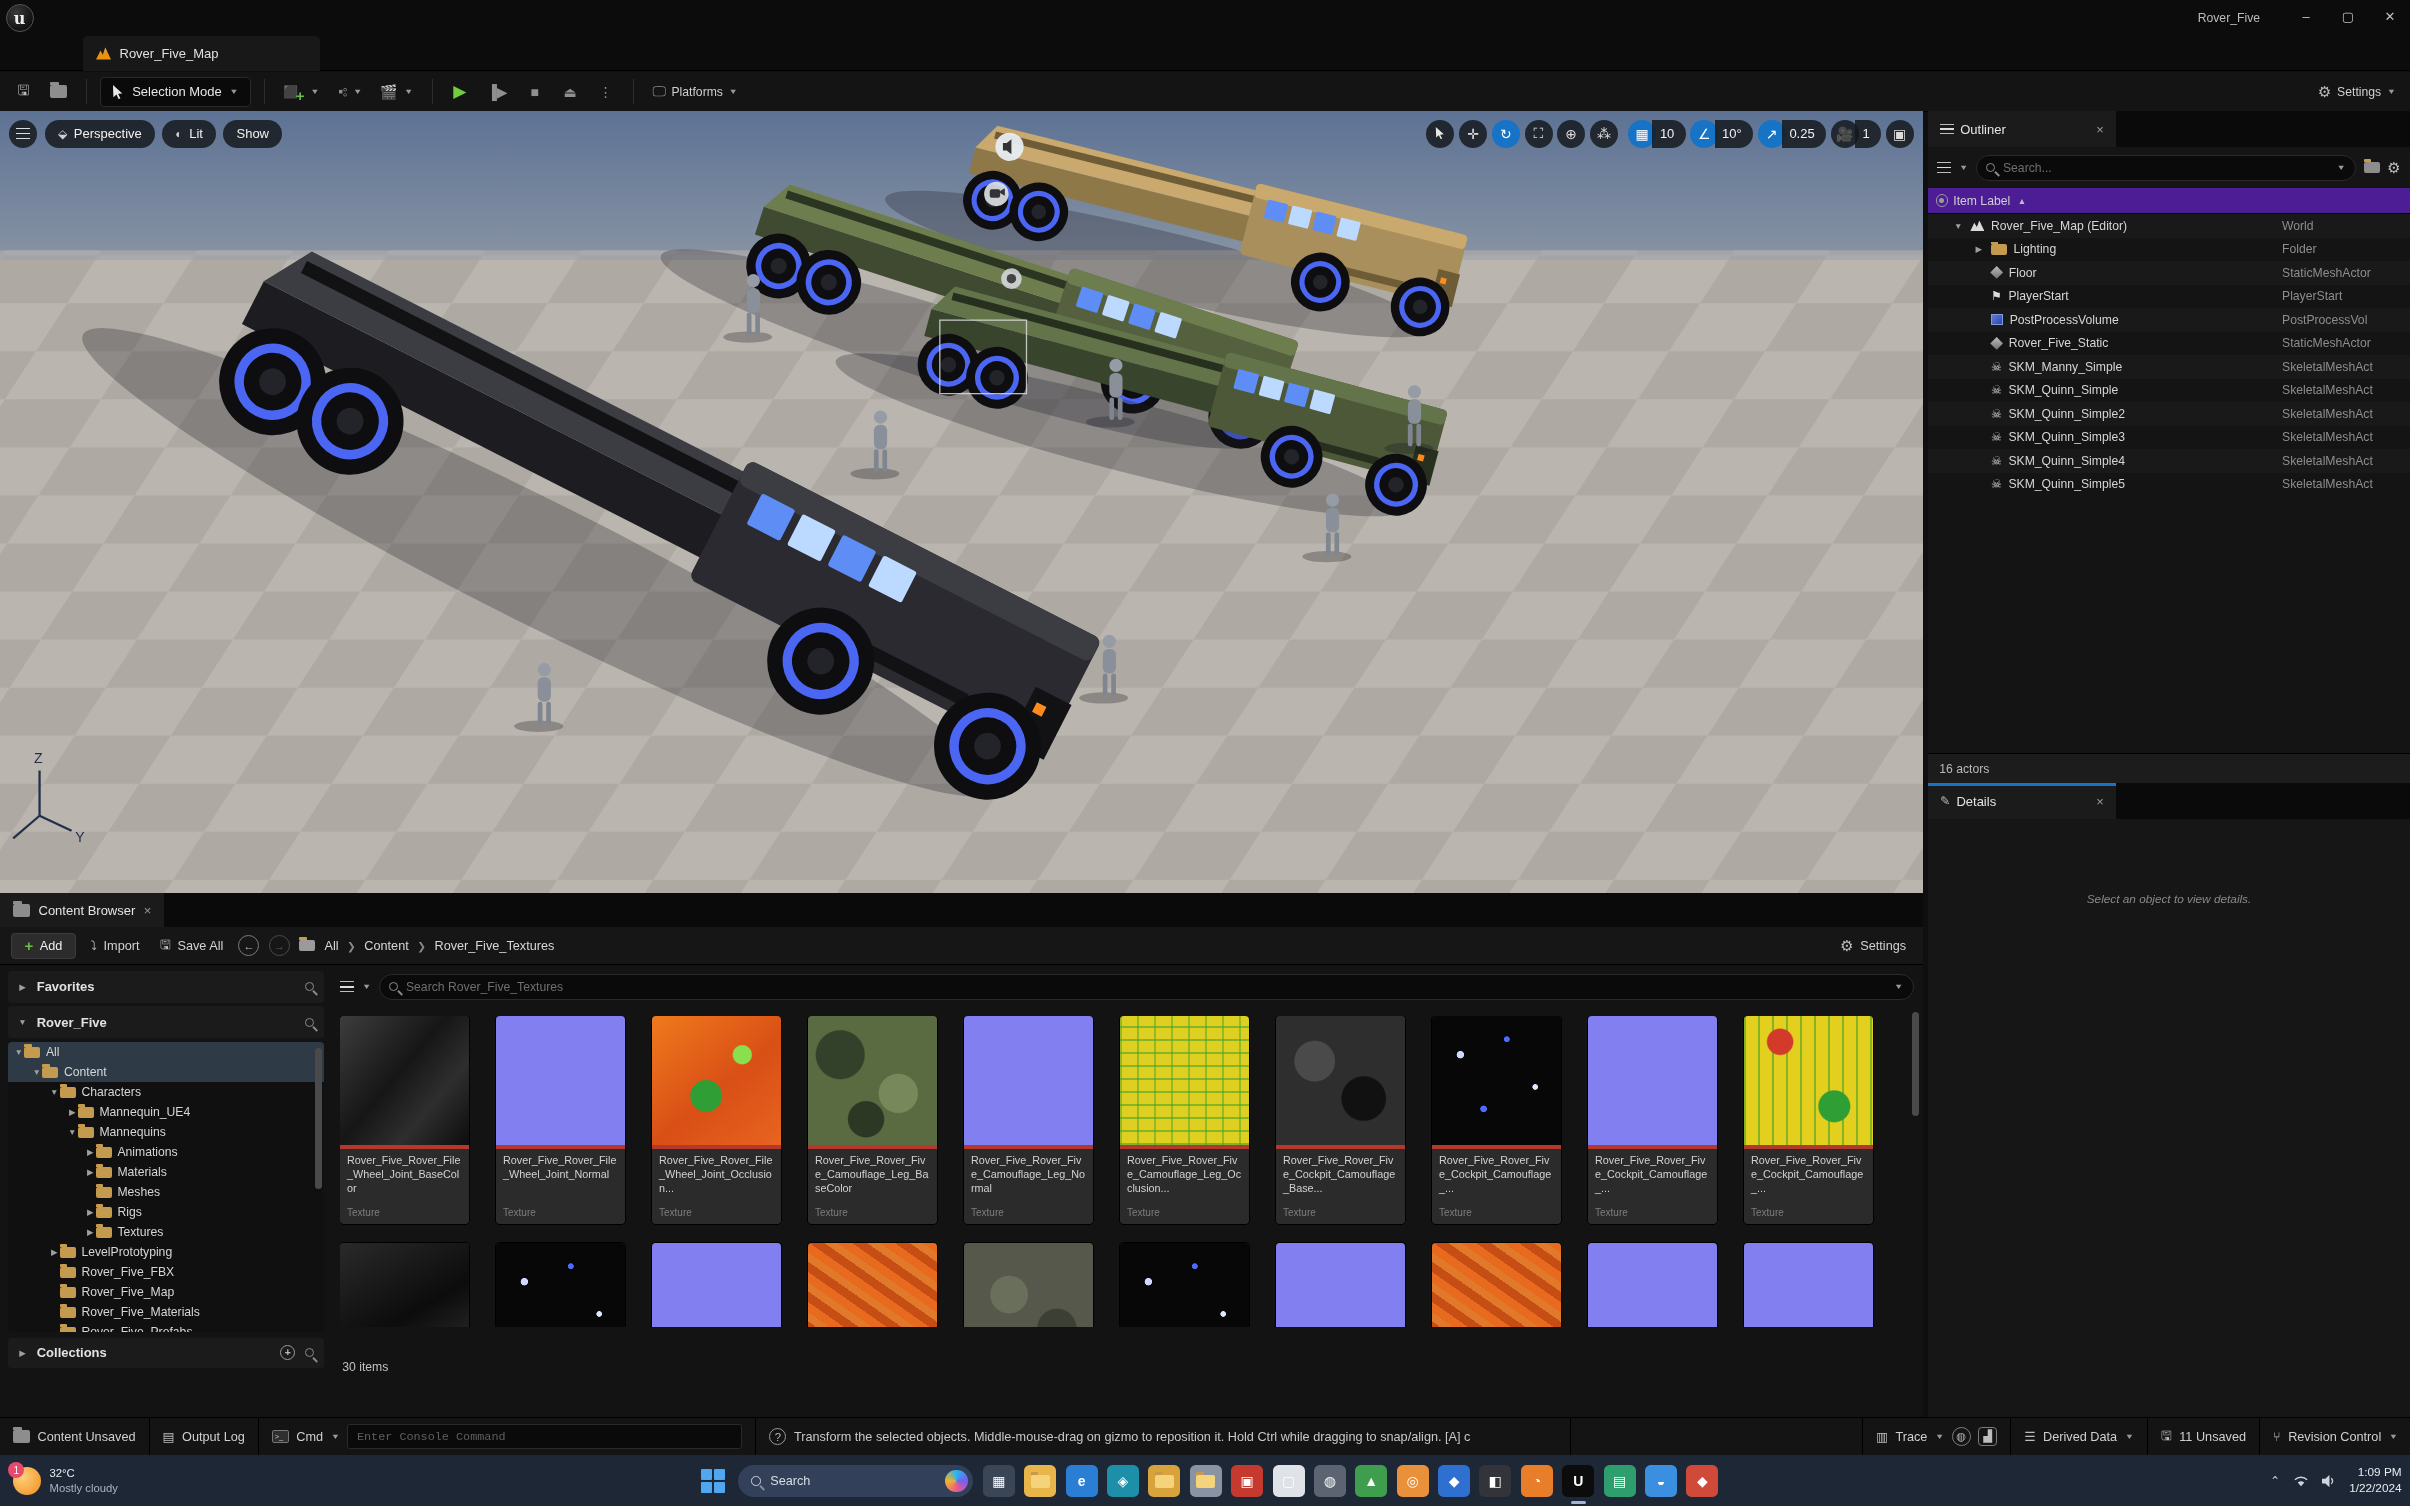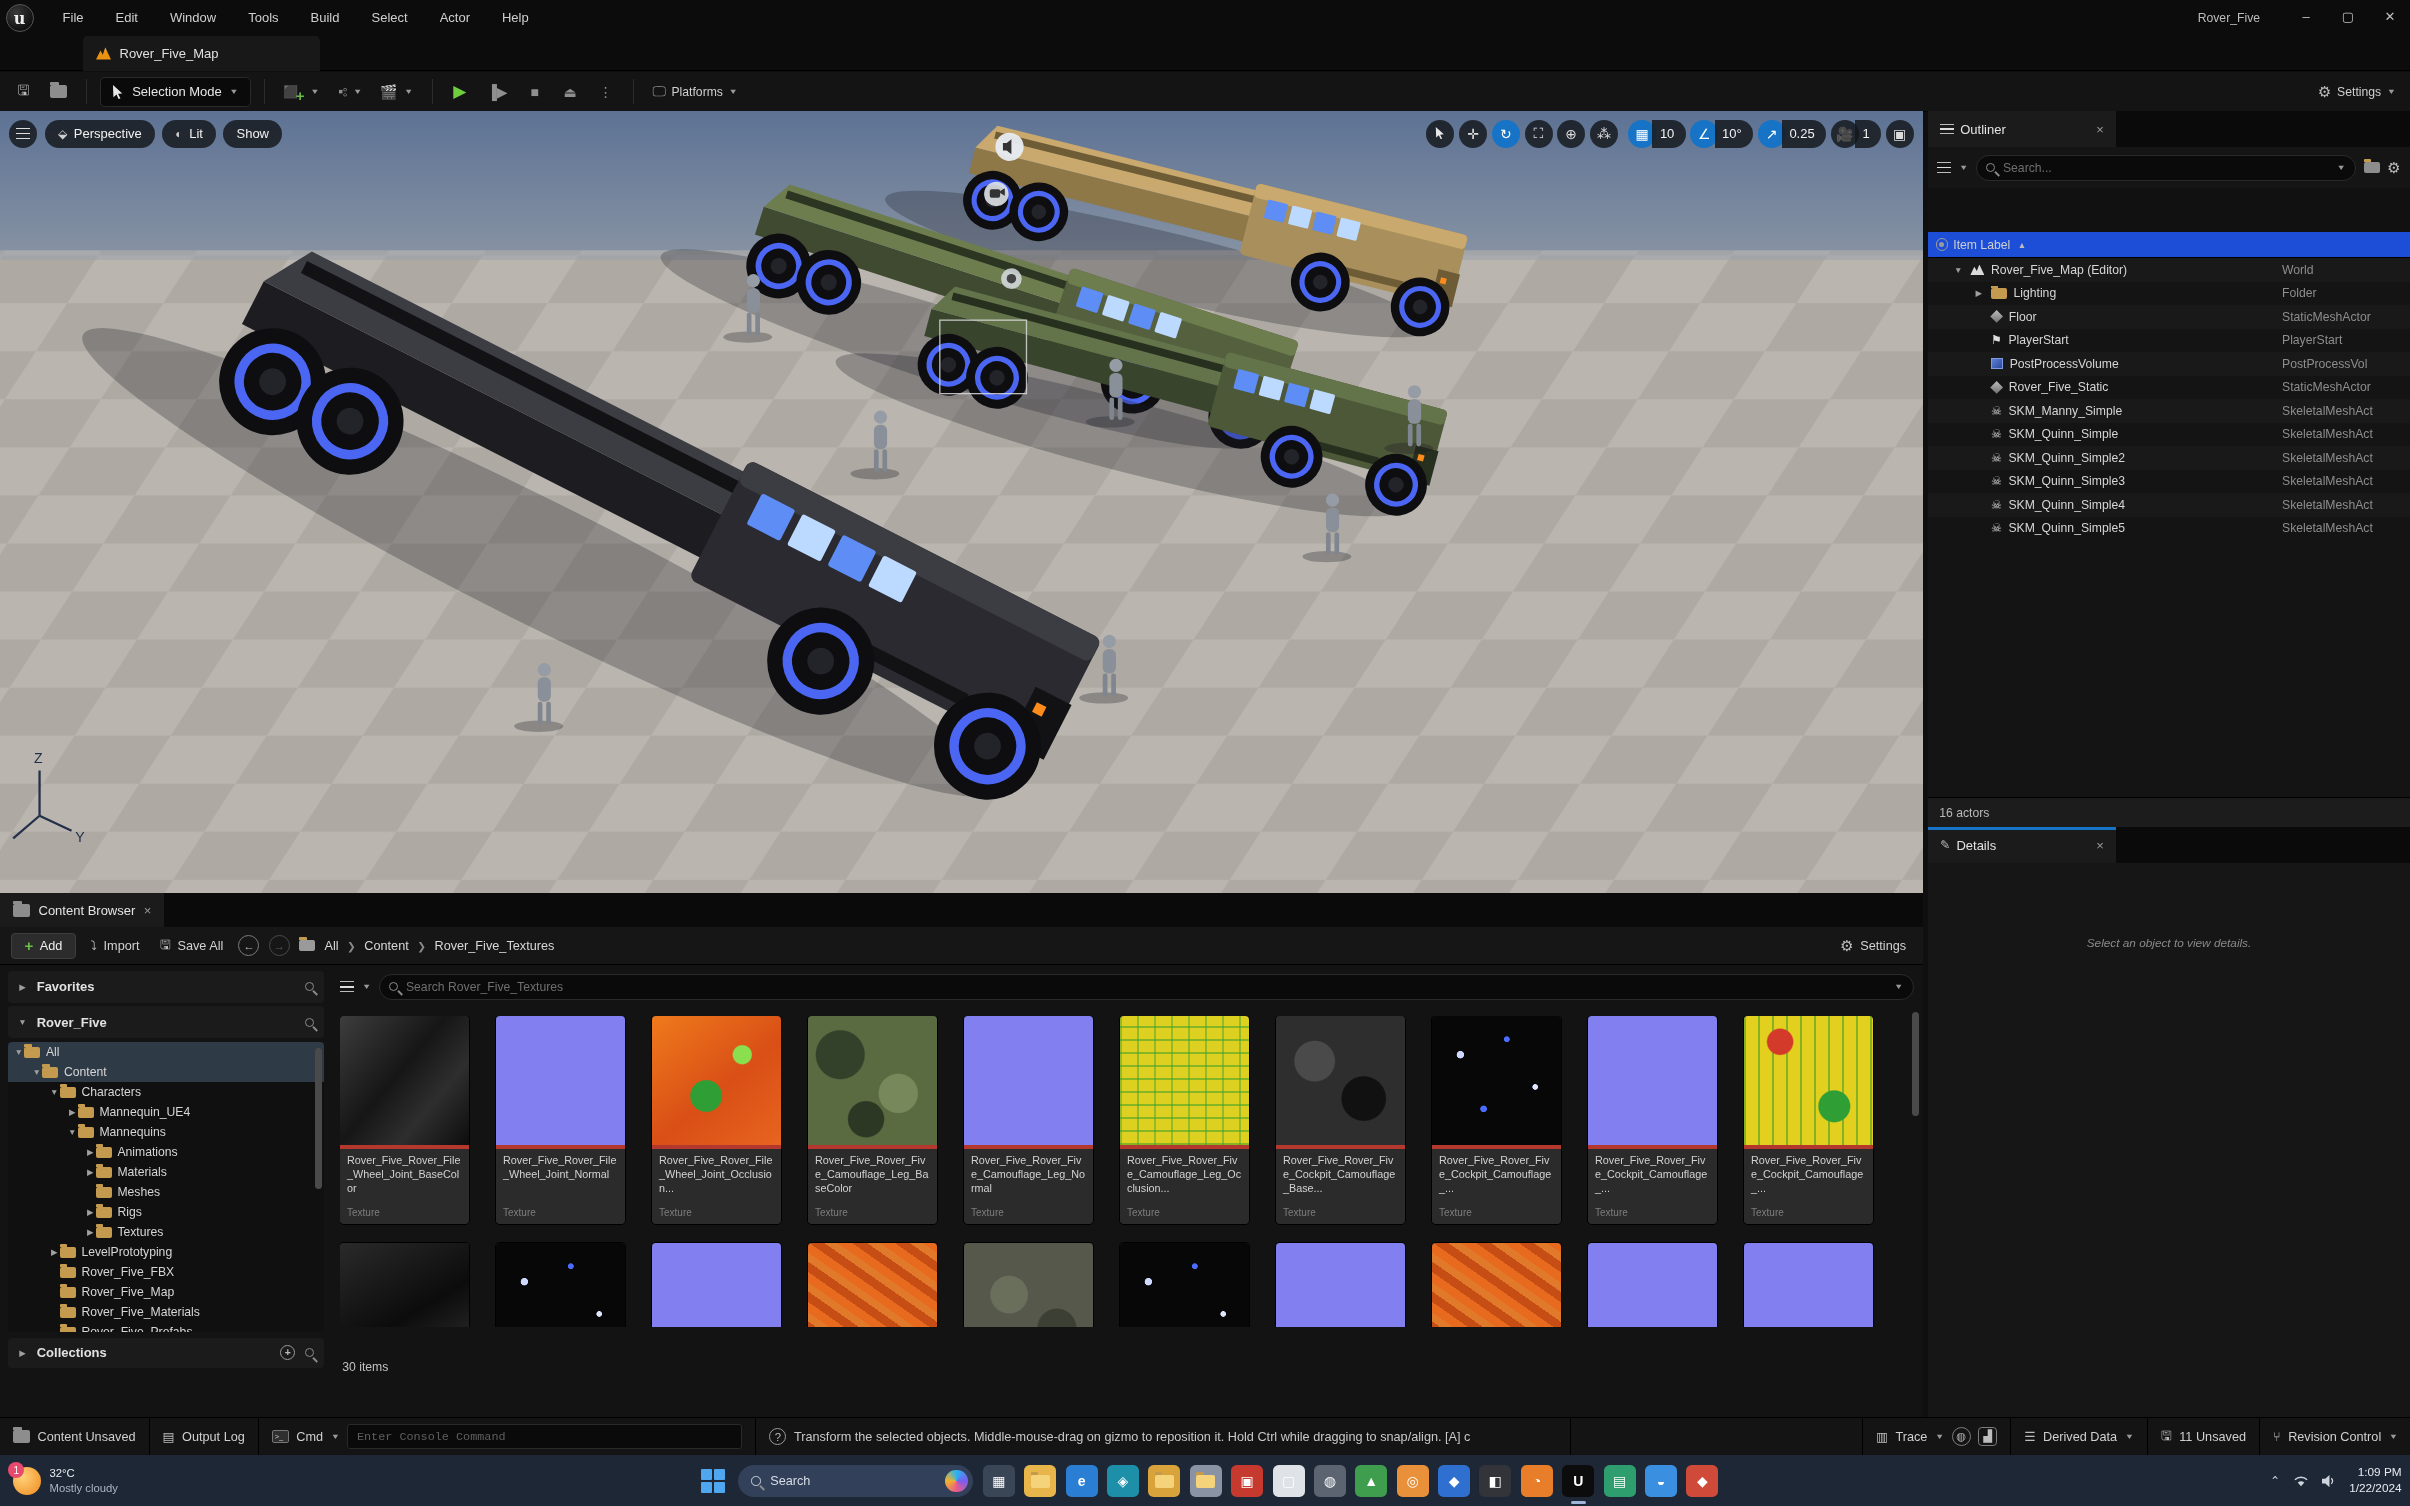--- a/index.html
+++ b/index.html
@@ -44,21 +44,21 @@
   
   .rightcol { position:absolute; left:1928px; top:111px; width:482px; height:1306px; background:#111; }
   .panel-tabs { height:36px; background:#0a0a0a; display:flex; }
   .panel-tab { background:#1b1b1b; min-width:188px; display:flex; align-items:center; gap:6px; padding:0 12.2px; font-size:13px; color:#e3e3e3; position:relative; }
   .panel-tab .x { margin-left:auto; color:#9a9a9a; font-size:13px; }
   .panel-tab.blue-top::before { content:""; position:absolute; left:0; top:0; width:100%; height:2.8px; background:#1673c6; }
   .outliner-search { height:41px; display:flex; align-items:center; gap:7.5px; padding:0 9.4px; background:#151515; }
   .searchpill { flex:1; height:26px; background:#0a0a0a; border:0.9px solid #2a2a2a; border-radius:13px; display:flex; align-items:center; gap:7.5px; padding:0 9.4px; color:#6f6f6f; font-size:12.2px; }
   .icon-search { width:9.4px; height:9.4px; border:1.9px solid #8a8a8a; border-radius:50%; position:relative; flex:none; }
   .icon-search::after { content:""; position:absolute; width:1.9px; height:5.6px; background:#8a8a8a; left:8.5px; top:7.5px; transform:rotate(-45deg); }
-  .out-header { height:26px; background:#1d4ed8; border-bottom:0.9px solid #000; display:flex; align-items:center; font-size:12.2px; color:#cfcfcf;margin-top:44px; }
+  .out-header { height:26px; background:#4c1d95; border-bottom:0.9px solid #000; display:flex; align-items:center; font-size:12.2px; color:#cfcfcf; }
   .out-rows { height:286px; overflow:hidden; background:#141414; }
   .out-row { height:23.5px; display:flex; align-items:center; font-size:12.2px; }
   .out-row:nth-child(odd){ background:#191919; }
   .out-label { white-space:nowrap; overflow:hidden; color:#d6d6d6; display:flex; align-items:center; gap:6.6px; }
   .out-type { position:absolute; left:354px; white-space:nowrap; overflow:hidden; width:126px; color:#8d8d8d; }
   .out-row-inner { position:relative; width:100%; display:flex; align-items:center; }
   .out-footer { height:30px; background:#1c1c1c; border-top:0.9px solid #000; display:flex; align-items:center; padding:0 11.3px; font-size:12.2px; color:#b9b9b9; }
   .details-empty { text-align:center; font-style:italic; color:#8a8a8a; font-size:11.8px; padding-top:73px; }
   .exp { width:11.3px; text-align:center; color:#9f9f9f; font-size:8.5px; flex:none; }
   .folder-ico { width:16px; height:11.3px; background:#c49a4e; border-radius:1.9px; position:relative; flex:none; }
@@ -152,30 +152,20 @@
   .fold-tab-ico { width:17px; height:13px; background:#8d8d8d; border-radius:1.9px; position:relative; }
   .fold-tab-ico::before { content:""; position:absolute; top:-2.8px; left:0; width:8.5px; height:2.8px; background:#8d8d8d; border-radius:0.9px 0.9px 0 0; }
 </style>
 </head>
 <body>
 
 <div class="screen">
 
   <div class="menubar">
     <div class="ue-logo">u</div>
-    <div id="menu-items" style="display:flex;">
-        <div class="menu-item">File</div>
-        <div class="menu-item">Edit</div>
-        <div class="menu-item">Window</div>
-        <div class="menu-item">Tools</div>
-        <div class="menu-item">Build</div>
-        <div class="menu-item">Select</div>
-        <div class="menu-item">Actor</div>
-        <div class="menu-item">Help</div>
-      </div>
     <div class="win-title">Rover_Five</div>
     <div class="win-controls">
       <div class="win-btn">–</div>
       <div class="win-btn">▢</div>
       <div class="win-btn">✕</div>
     </div>
   </div>
 
   <div class="tabrow">
     <div class="level-tab">

